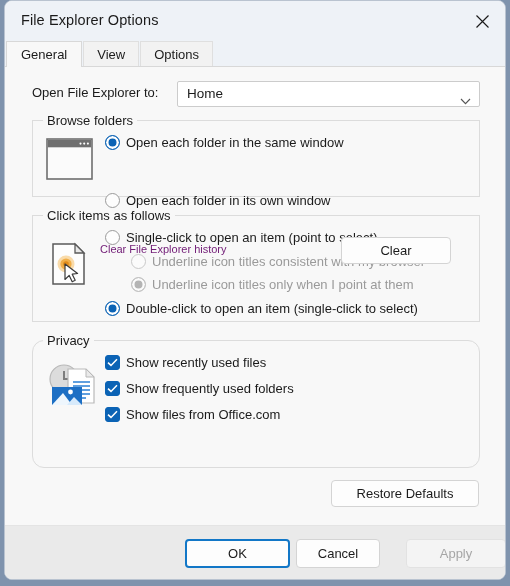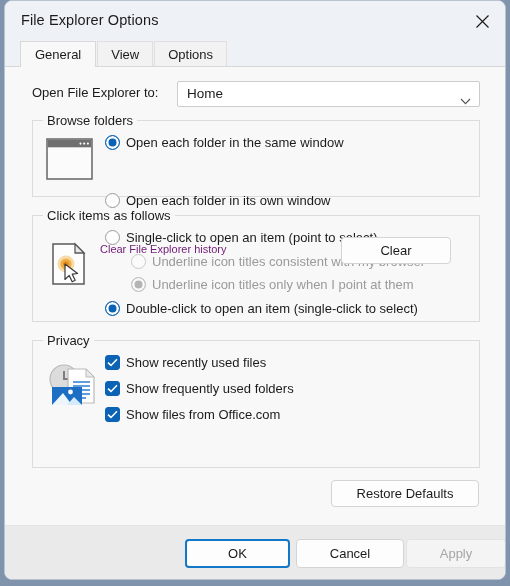--- a/index.html
+++ b/index.html
@@ -45,21 +45,21 @@
     cursor: default;
   }
   #close-btn svg { display: block; }
 
   
   #tabstrip {
     flex: 0 0 25px;
     height: 25px;
     position: relative;
     background: #eef2f7;
-    padding-left: 15px;
+    padding-left: 1px;
     display: flex;
     align-items: flex-end;
   }
   .tab {
     height: 25px;
     padding: 0 13px;
     font-size: 13px;
     color: #1b1b1b;
     background: #f2f2f2;
     border: 1px solid #dfdfdf;
@@ -131,21 +131,21 @@
     position: absolute;
     top: -8px; left: 10px;
     background: #f8f8f8;
     padding: 0 4px;
     font-size: 13px;
     color: #1b1b1b;
     white-space: nowrap;
   }
   #group-browse  { left: 27px; top: 53px;  width: 448px; height: 77px; }
   #group-click   { left: 27px; top: 148px; width: 448px; height: 107px; }
-  #group-privacy { left: 27px; top: 273px; width: 448px; height: 128px; }
+  #group-privacy { left: 27px; top: 273px; width: 448px; height: 128px; border-radius: 12px; }
 
   
   .opt {
     position: absolute;
     display: flex;
     align-items: center;
     cursor: default;
     white-space: nowrap;
   }
   .opt .lbl { font-size: 13px; color: #1b1b1b; margin-left: 6px; }
@@ -217,21 +217,21 @@
 
   
   #footer {
     flex: 0 0 54px;
     height: 54px;
     background: #eaeaea;
     border-top: 1px solid #e4e4e4;
     position: relative;
   }
   #ok-btn     { position: absolute; left: 180px; top: 13px; width: 105px; height: 29px; }
-  #cancel-btn { position: absolute; left: 291px; top: 13px; width: 108px; height: 29px; }
+  #cancel-btn { position: absolute; left: 291px; top: 13px; width: 84px; height: 29px; }
   #apply-btn  { position: absolute; left: 401px; top: 13px; width: 100px; height: 29px; }
 
   
   .ic { position: absolute; }
   #icon-window  { left: 13px; top: 17px; }
   #icon-click   { left: 18px; top: 26px; }
   #icon-privacy { left: 13px; top: 22px; }
 </style>
 </head>
 <body>

